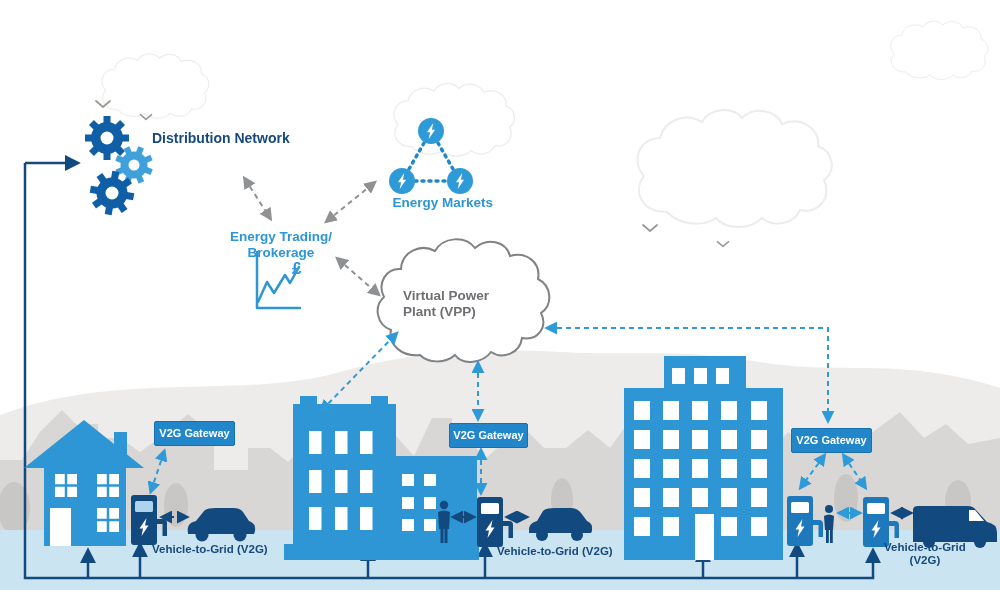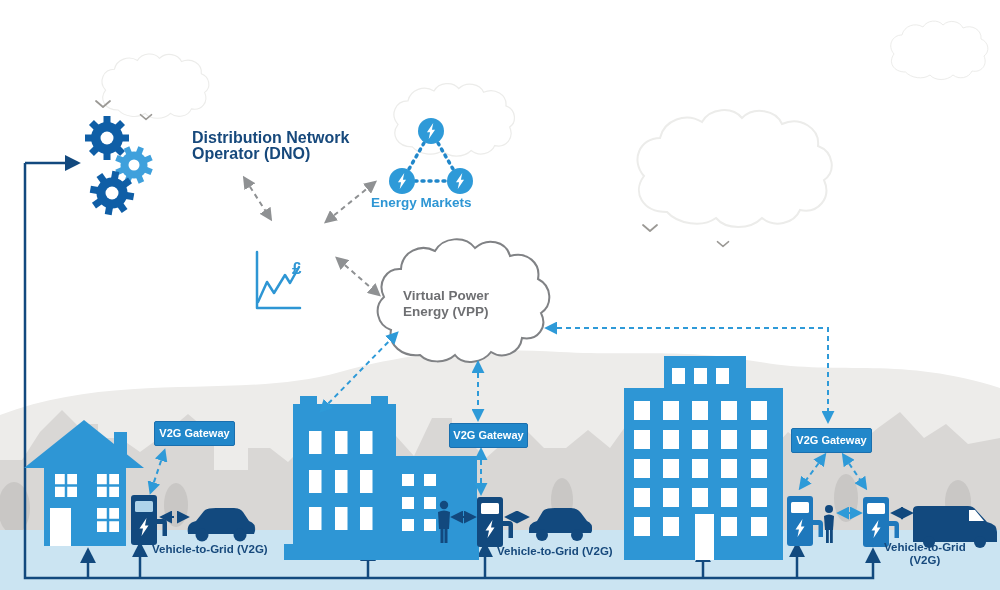--- a/index.html
+++ b/index.html
@@ -1,21 +1,21 @@
 <!DOCTYPE html>
 <html><head>
 <meta charset="utf-8">
 <style>
   html,body{margin:0;padding:0;background:#ffffff;}
   .stage{position:relative;width:1000px;height:590px;overflow:hidden;background:#ffffff;
          font-family:"Liberation Sans",sans-serif;}
   .stage svg{position:absolute;left:0;top:0;}
   .lbl{position:absolute;font-weight:bold;}
-  .dno{left:152px;top:130px;width:180px;font-size:16px;line-height:16px;color:#17497c;margin-left:40px;}
-  .markets{left:371px;top:195px;width:122px;text-align:left;font-size:13.5px;color:#2e96d4;}
+  .dno{left:152px;top:130px;width:180px;font-size:14px;line-height:16px;color:#17497c;}
+  .markets{left:371px;top:195px;width:122px;text-align:right;font-size:13.5px;color:#2e96d4;}
   .trading{left:207px;top:229px;width:148px;text-align:center;font-size:13.5px;line-height:16px;color:#2e96d4;}
   .pound{left:292px;top:259px;font-size:17px;color:#2e96d4;}
   .vpp{left:403px;top:288px;width:126px;text-align:left;font-size:13.5px;line-height:16px;color:#6e6f72;}
   .gw{position:absolute;background:#2187ca;border:1px solid #1a6fae;color:#ffffff;
       font-size:11px;font-weight:bold;text-align:center;border-radius:2px;}
   .gw1{left:154px;top:421px;width:79px;height:23px;line-height:23px;}
   .gw2{left:449px;top:423px;width:77px;height:23px;line-height:23px;}
   .gw3{left:791px;top:428px;width:79px;height:23px;line-height:23px;}
   .v2g{color:#17497c;font-size:11.5px;line-height:13px;}
   .v2g1{left:152px;top:543px;}
@@ -306,30 +306,33 @@
   <g stroke="#12497e" stroke-width="2" fill="none" stroke-dasharray="4 3">
     <line x1="163" y1="517" x2="186" y2="517" marker-start="url(#mNavy)" marker-end="url(#mNavy)"></line>
     <line x1="454" y1="517" x2="473" y2="517" marker-start="url(#mNavy)" marker-end="url(#mNavy)"></line>
     <line x1="508" y1="517" x2="526" y2="517" marker-start="url(#mNavy)" marker-end="url(#mNavy)"></line>
     <line x1="894" y1="513" x2="910" y2="513" marker-start="url(#mNavy)" marker-end="url(#mNavy)"></line>
   </g>
 </svg>
 
 <div class="lbl dno">
   <div>Distribution Network</div>
-  <div>Operator (DNO)</div>
 </div>
 
 <div class="lbl markets">Energy Markets</div>
 
+<div class="lbl trading">
+  <div>Energy Trading/</div>
+  <div>Brokerage</div>
+</div>
 <div class="lbl pound">£</div>
 
 <div class="lbl vpp">
   <div>Virtual Power</div>
-  <div>Energy (VPP)</div>
+  <div>Plant (VPP)</div>
 </div>
 
 <div class="gw gw1">V2G Gateway</div>
 <div class="gw gw2">V2G Gateway</div>
 <div class="gw gw3">V2G Gateway</div>
 
 <div class="lbl v2g v2g1">Vehicle-to-Grid (V2G)</div>
 <div class="lbl v2g v2g2">Vehicle-to-Grid (V2G)</div>
 <div class="lbl v2g v2g3">
   <div>Vehicle-to-Grid</div>

